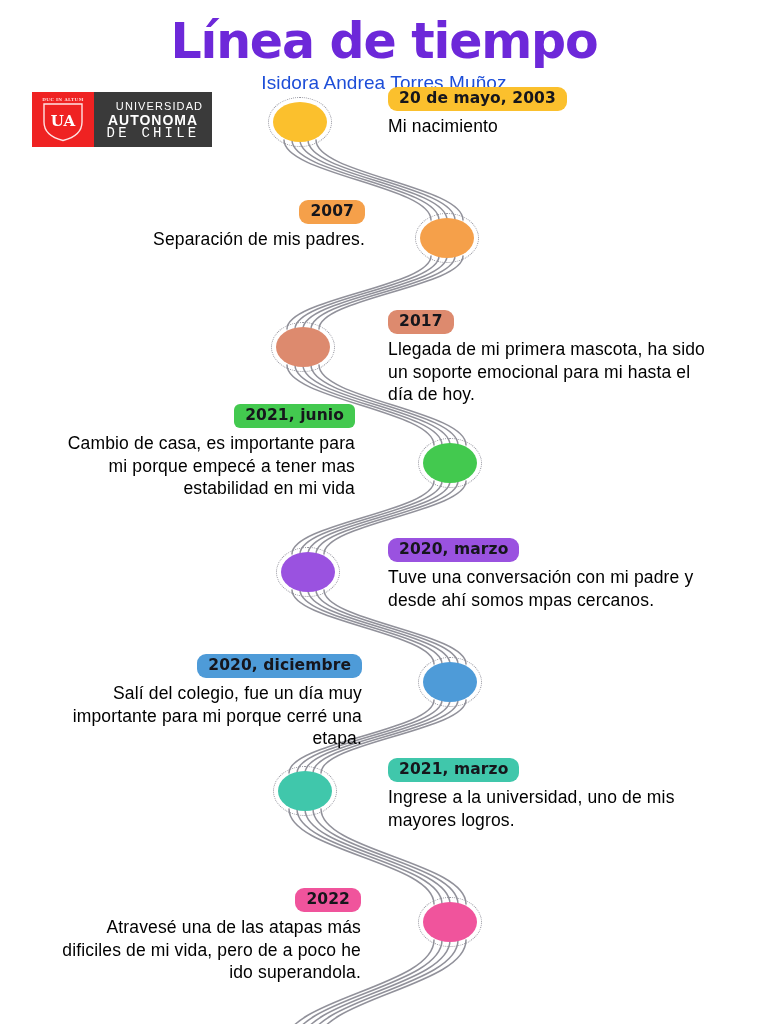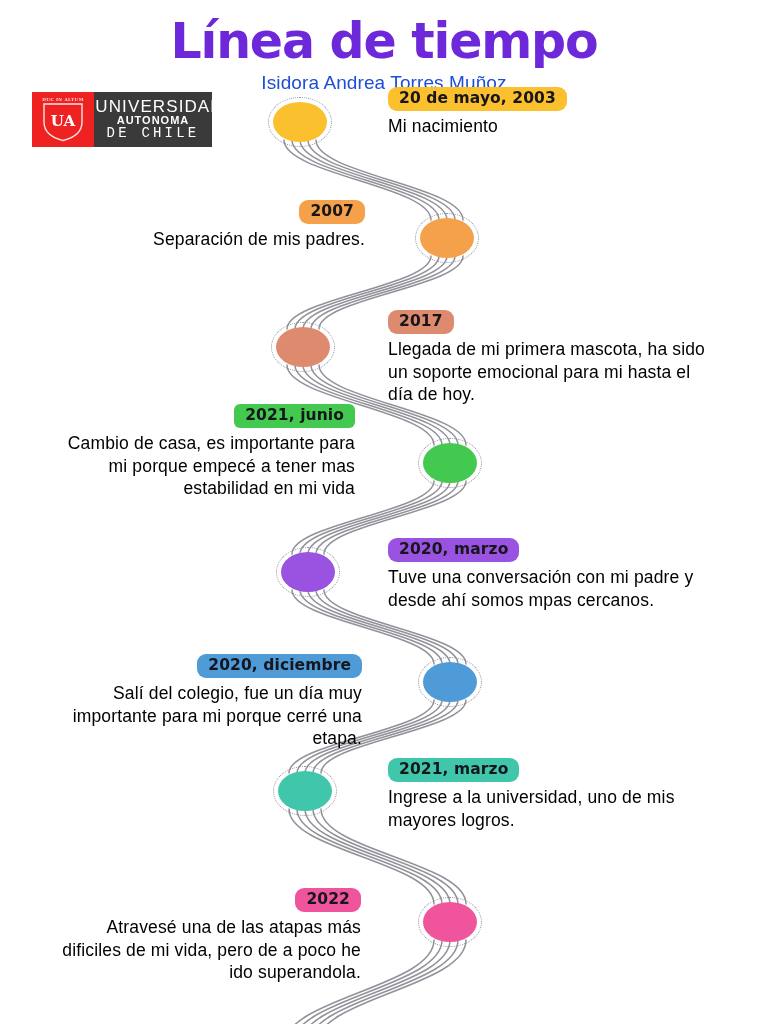--- a/index.html
+++ b/index.html
@@ -65,22 +65,22 @@
   .logo-shield { position: absolute; top: 10px; left: 50%; transform: translateX(-50%); }
   .logo-dark {
     width: 118px;
     background: #3a3a3a;
     display: flex;
     flex-direction: column;
     align-items: center;
     justify-content: center;
     color: #ffffff;
   }
-  .logo-line1 { font-size: 17px; letter-spacing: 1.1px; line-height: 13px; padding-left: 13px; }
-  .logo-line2 { font-size: 11px; letter-spacing: 1.0px; line-height: 15px; font-weight: bold; }
+  .logo-line1 { font-size: 11px; letter-spacing: 1.1px; line-height: 13px; padding-left: 13px; }
+  .logo-line2 { font-size: 14px; letter-spacing: 1.0px; line-height: 15px; font-weight: bold; }
   .logo-line3 { font-size: 14px; letter-spacing: 3.2px; line-height: 11px; font-family: Liberation Mono, monospace; }
 
   
   #connectors {
     position: absolute;
     left: 0; top: 0;
     width: 768px; height: 1024px;
     pointer-events: none;
   }
 

